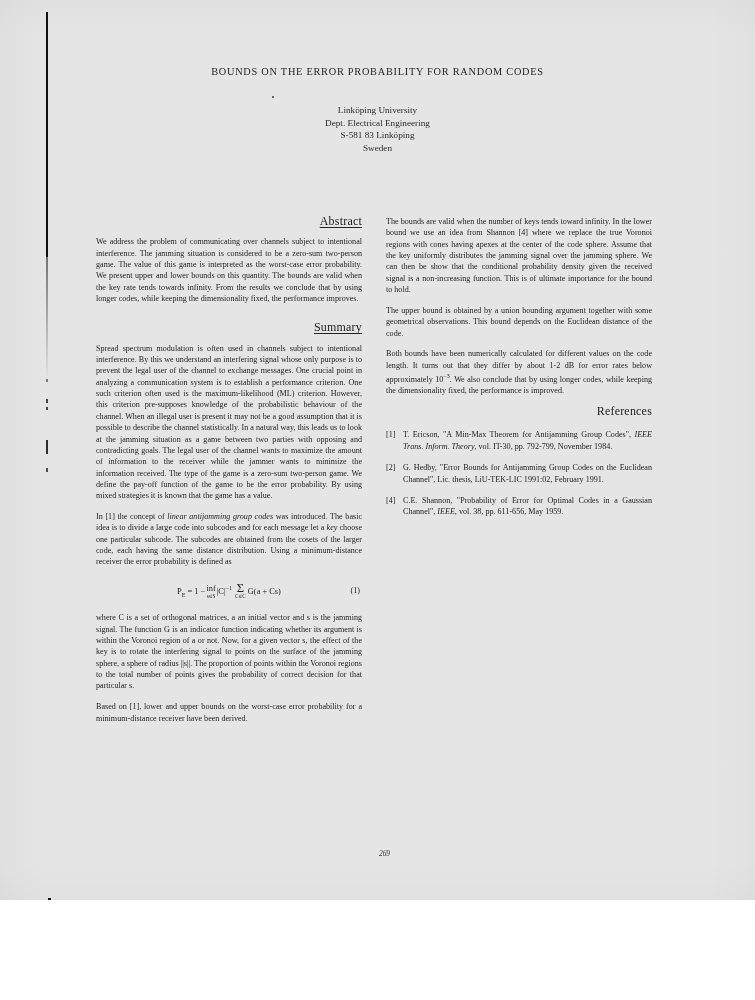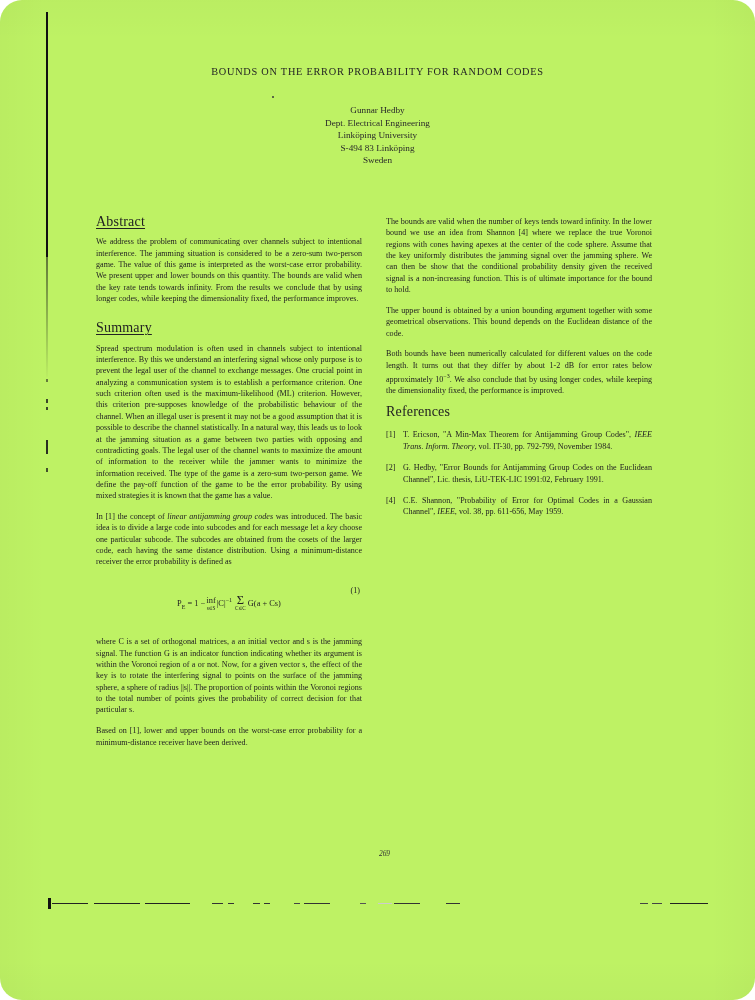--- a/index.html
+++ b/index.html
@@ -9,25 +9,24 @@
     background: #ffffff;
   }
   body {
     font-family: "Liberation Serif", "DejaVu Serif", serif;
     color: #1a1a1a;
   }
 
   .page {
     position: relative;
     width: 755px;
-    height: 1000px;
+    height: 900px;
     margin: 0 auto;
-    background: #bef264;
+    background: #e5e5e5;
     overflow: hidden;
-    border-radius: 22px;
   }
 
   
   .paper-tone {
     position: absolute;
     inset: 0;
     background:
       linear-gradient(90deg, rgba(0,0,0,0.022) 0%, rgba(0,0,0,0) 6%, rgba(0,0,0,0) 94%, rgba(0,0,0,0.018) 100%),
       linear-gradient(180deg, rgba(0,0,0,0.02) 0%, rgba(0,0,0,0) 4%, rgba(0,0,0,0) 96%, rgba(0,0,0,0.02) 100%);
     pointer-events: none;
@@ -162,22 +161,22 @@
     font-size: 8.1px;
     line-height: 11.35px;
     text-align: justify;
     color: #222;
     hyphens: none;
   }
   .col-left  { left: 96px; }
   .col-right { left: 386px; }
 
   .sec-head {
-    text-align: left;
-    font-size: 14px;
+    text-align: right;
+    font-size: 12px;
     margin: 0 0 9px 0;
     text-decoration: underline;
     text-underline-offset: 2px;
     letter-spacing: .2px;
   }
   .sec-head.refs {
     text-decoration: none;
     margin-top: 0;
   }
 
@@ -203,21 +202,21 @@
     right: 2px;
     top: 4px;
     font-size: 8.1px;
   }
   .inf-op {
     display: inline-flex;
     flex-direction: column;
     align-items: center;
     vertical-align: middle;
     line-height: 1;
-    margin: 16px 1px;
+    margin: 4px 1px;
   }
   .inf-op .op-main { font-size: 8.4px; }
   .inf-op .op-sub  { font-size: 5.2px; margin-top: .5px; }
   .sum-op {
     display: inline-flex;
     flex-direction: column;
     align-items: center;
     vertical-align: middle;
     line-height: 1;
     margin: 0 2px 0 3px;
@@ -273,24 +272,23 @@
 
   <div class="scan-hmark"></div>
   <div class="scan-hline"></div>
 
   <div class="content">
 
     <div class="doc-title">BOUNDS ON THE ERROR PROBABILITY FOR RANDOM CODES</div>
     <div class="title-dot"></div>
 
     <div class="authorblock">
-      <div>Gunnar Hedby</div>
+      <div>Linköping University</div>
       <div>Dept. Electrical Engineering</div>
-      <div>Linköping University</div>
-      <div>S-494 83 Linköping</div>
+      <div>S-581 83 Linköping</div>
       <div>Sweden</div>
     </div>
 
     <div class="col col-left">
 
       <div class="sec-head">Abstract</div>
       <p class="para">We address the problem of communicating over channels subject to intentional interference. The jamming situation is considered to be a zero-sum two-person game. The value of this game is interpreted as the worst-case error probability. We present upper and lower bounds on this quantity. The bounds are valid when the key rate tends towards infinity. From the results we conclude that by using longer codes, while keeping the dimensionality fixed, the performance improves.</p>
 
       <div class="sec-head" style="margin-top:18px;">Summary</div>
 

